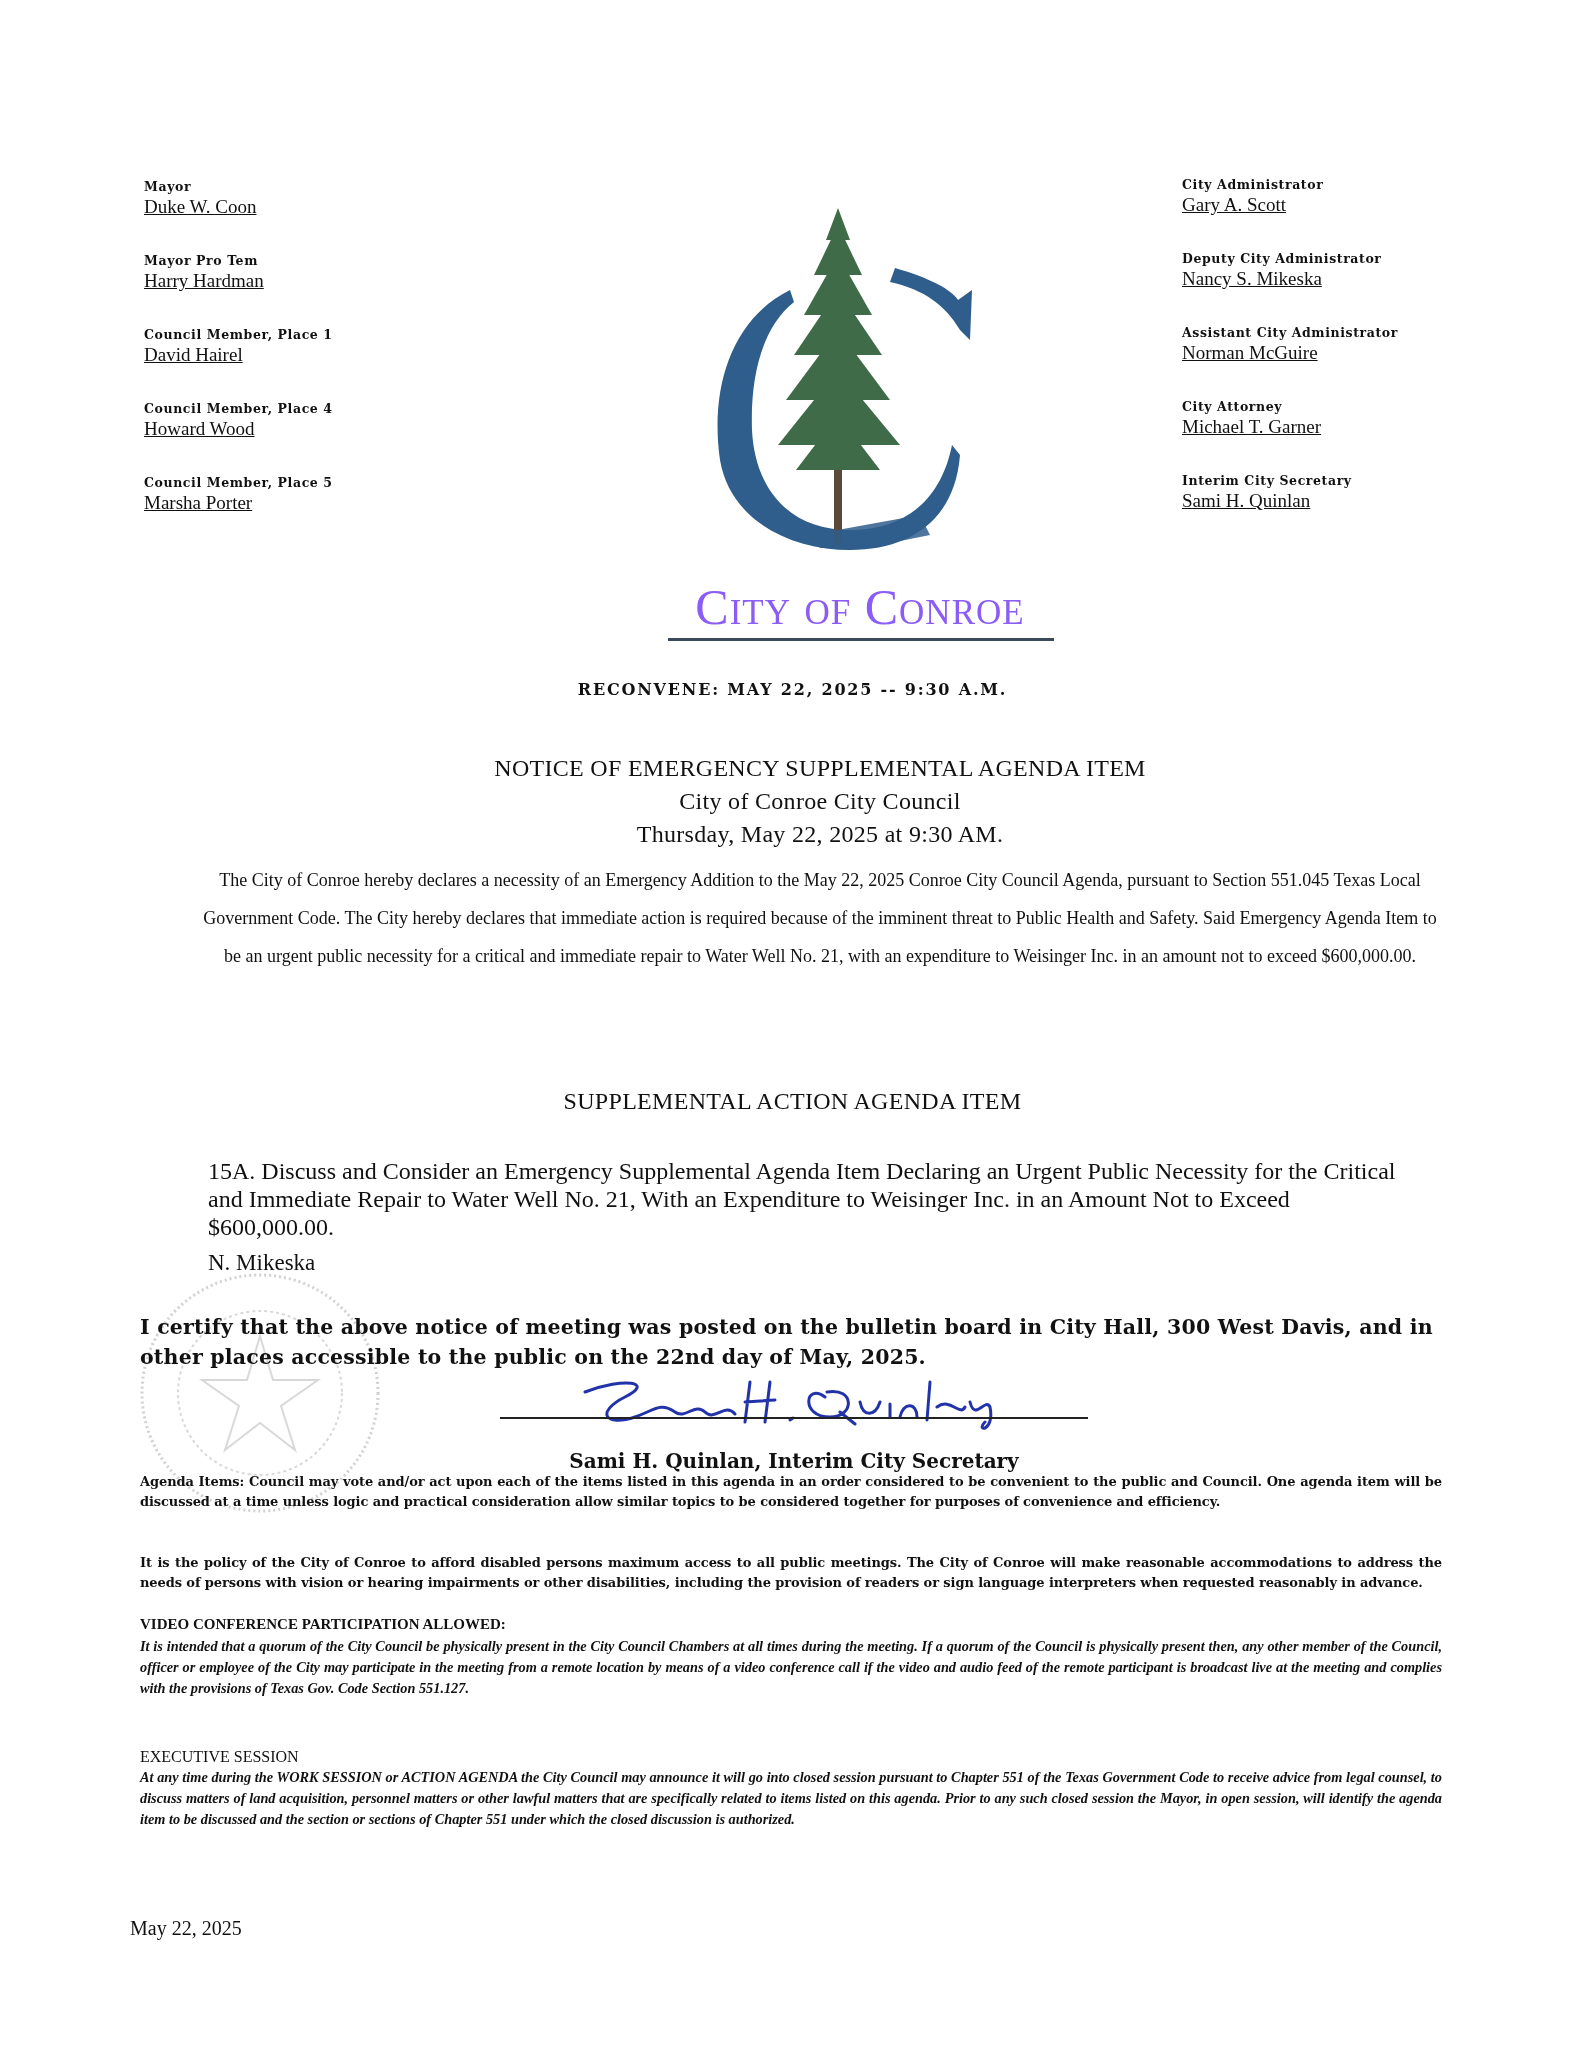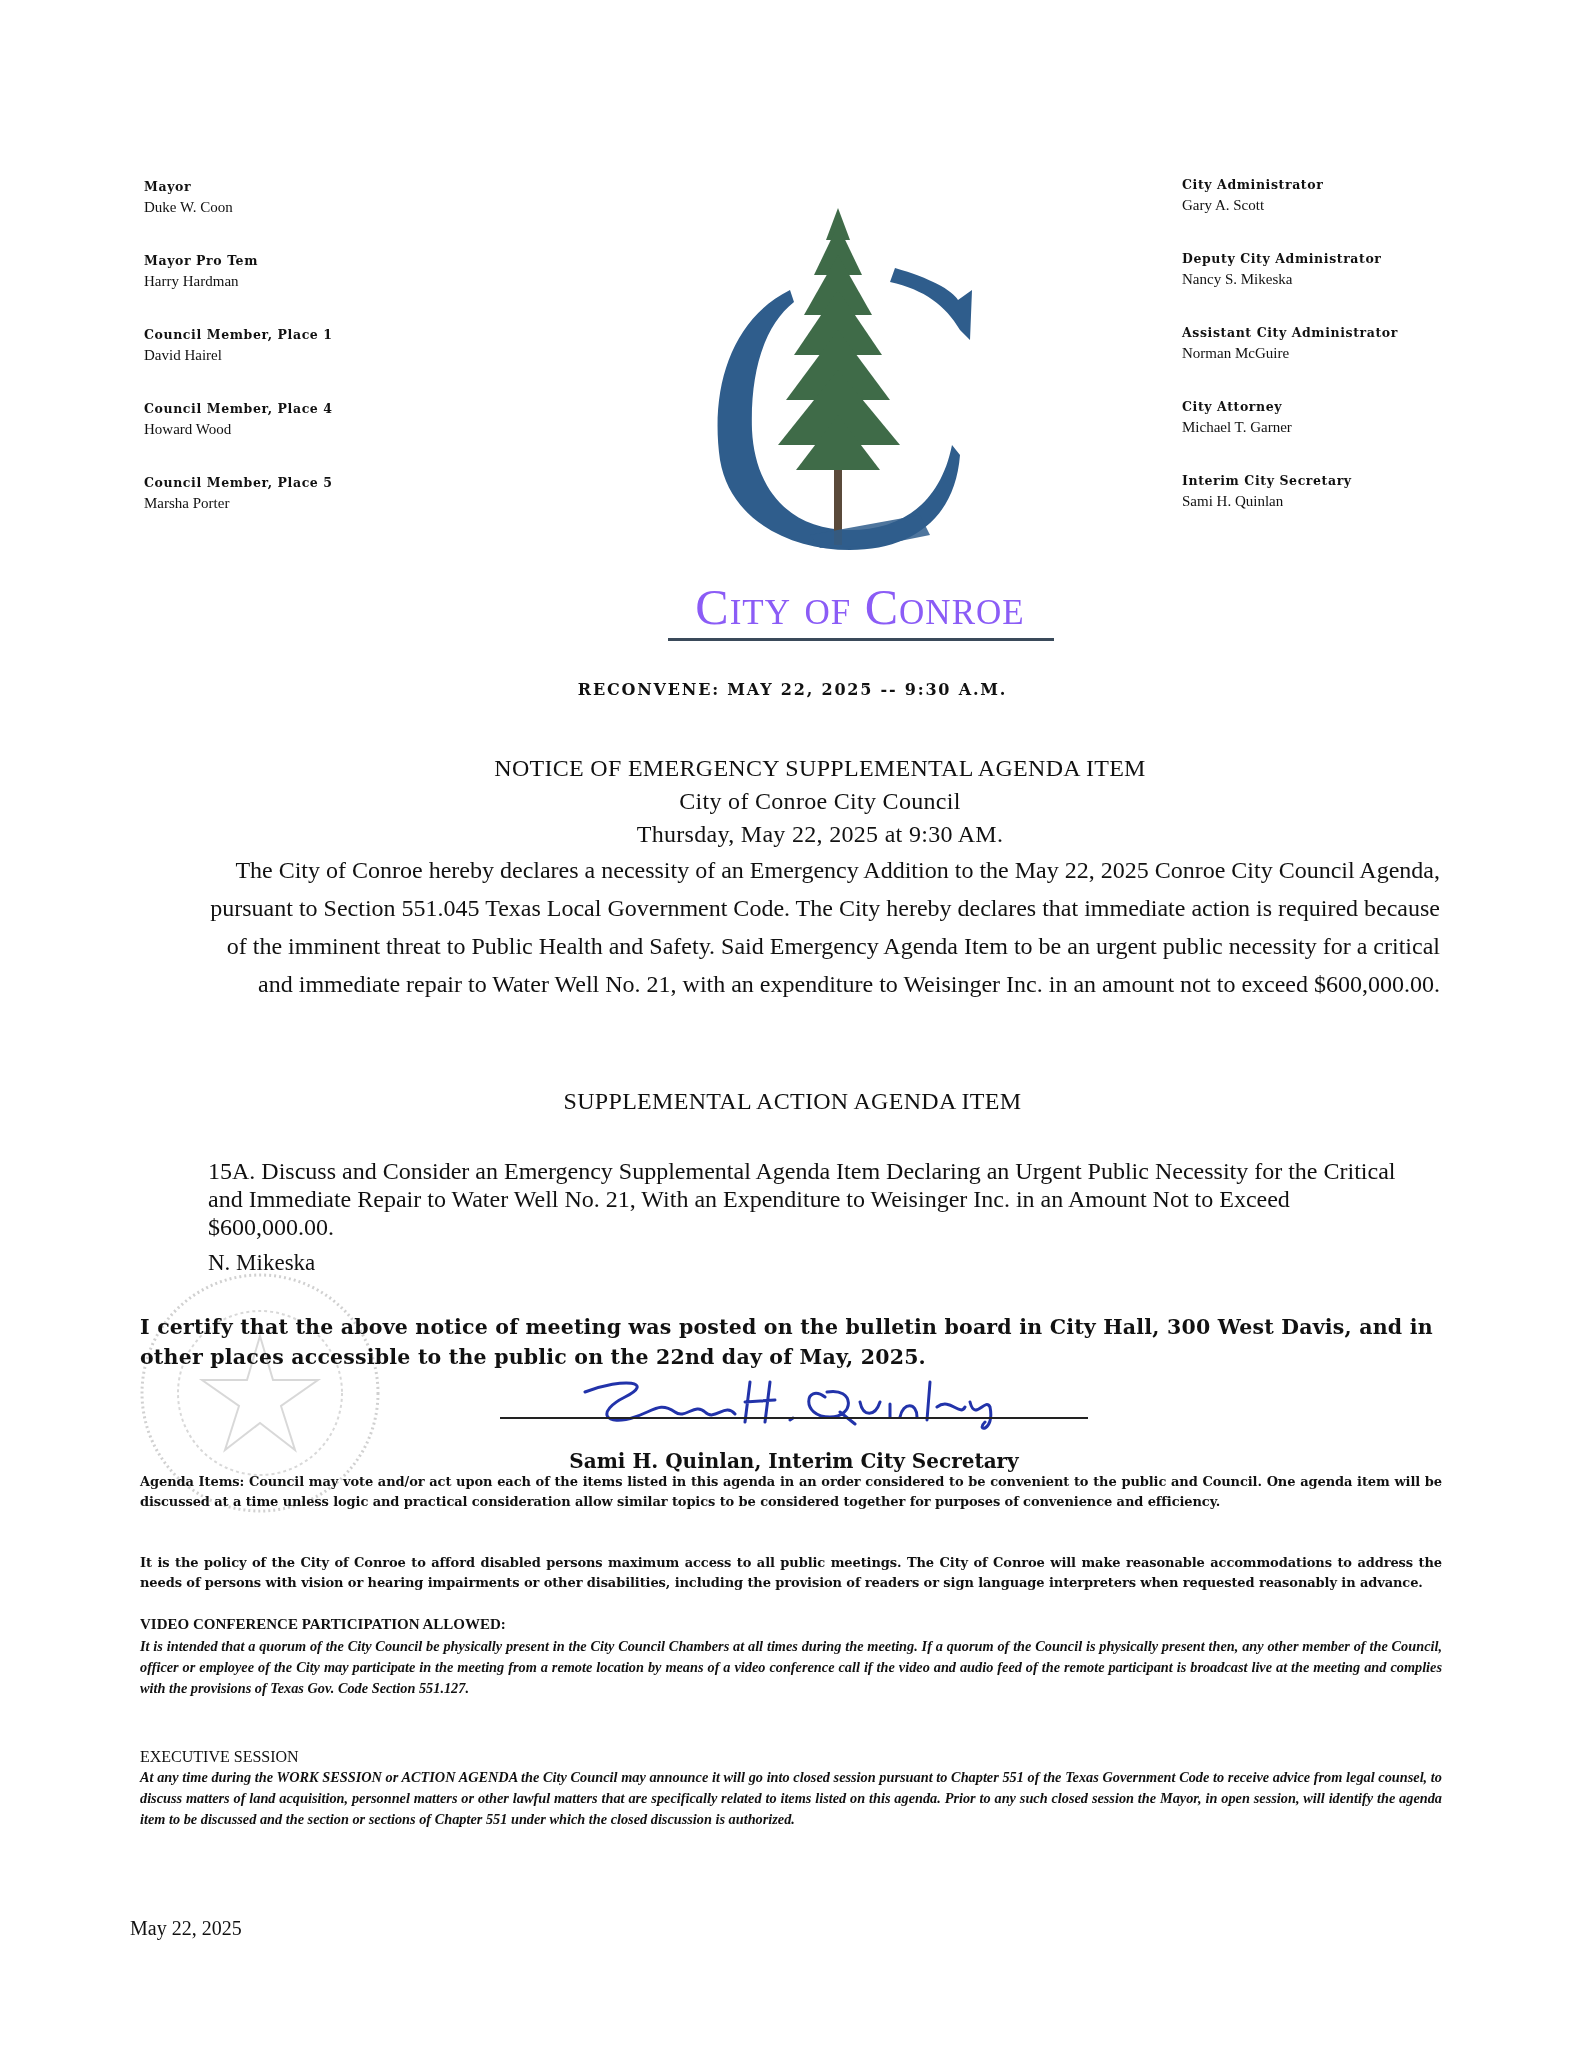--- a/index.html
+++ b/index.html
@@ -5,34 +5,34 @@
   html, body { margin: 0; padding: 0; background: #ffffff; }
   body { width: 1585px; height: 2048px; position: relative; overflow: hidden;
          font-family: "Liberation Serif", "DejaVu Serif", serif; color: #111; }
 
   
   .officials { position: absolute; top: 178px; }
   .officials.left { left: 144px; }
   .officials.right { left: 1156px; margin-left: 26px; }
   .official { height: 74px; }
   .official .role { font-family: "DejaVu Serif", serif; font-weight: bold; font-size: 12.5px; letter-spacing: 0.6px; line-height: 18px; }
-  .official .name { font-size: 15px; line-height: 22px; }
+  .official .name { font-size: 19px; line-height: 22px; text-decoration: underline; }
 
   
   .logo { position: absolute; left: 690px; top: 190px; width: 300px; height: 390px; }
   .logo-title { position: absolute; left: 660px; top: 582px; width: 400px; text-align: center;
                 font-size: 50px; color: #8b5cf6; letter-spacing: 1px; font-variant: small-caps; line-height: 50px; }
   .logo-rule { position: absolute; left: 668px; top: 638px; width: 386px; height: 3px; background: #3a4a5a; }
 
   .reconvene { position: absolute; left: 0; width: 1585px; top: 680px; text-align: center;
                font-family: "DejaVu Serif", serif; font-weight: bold; font-size: 16px; letter-spacing: 1.8px; }
 
   .notice-block { position: absolute; left: 200px; width: 1240px; top: 752px; text-align: center; }
   .notice-title { font-size: 24px; line-height: 33px; letter-spacing: 0.3px; }
-  .notice-body { font-size: 24px; line-height: 38px; margin-top: 0; text-align: right; }
+  .notice-body { font-size: 18px; line-height: 38px; margin-top: 10px; }
 
   .supp-title { position: absolute; left: 0; width: 1585px; top: 1088px; text-align: center; font-size: 24px; letter-spacing: 0.3px; }
 
   .item { position: absolute; left: 208px; top: 1157px; width: 1200px; font-size: 24px; line-height: 28px; }
   .item-presenter { position: absolute; left: 208px; top: 1250px; font-size: 23px; }
 
   .certify { position: absolute; left: 140px; top: 1312px; width: 1300px; font-family: "DejaVu Serif", serif;
              font-weight: bold; font-size: 20.5px; line-height: 30px; letter-spacing: 0.2px; }
   .sig-line { position: absolute; left: 500px; top: 1417px; width: 588px; height: 2px; background: #222; }
   .sig-name { position: absolute; left: 500px; top: 1420px; width: 588px; text-align: center;

